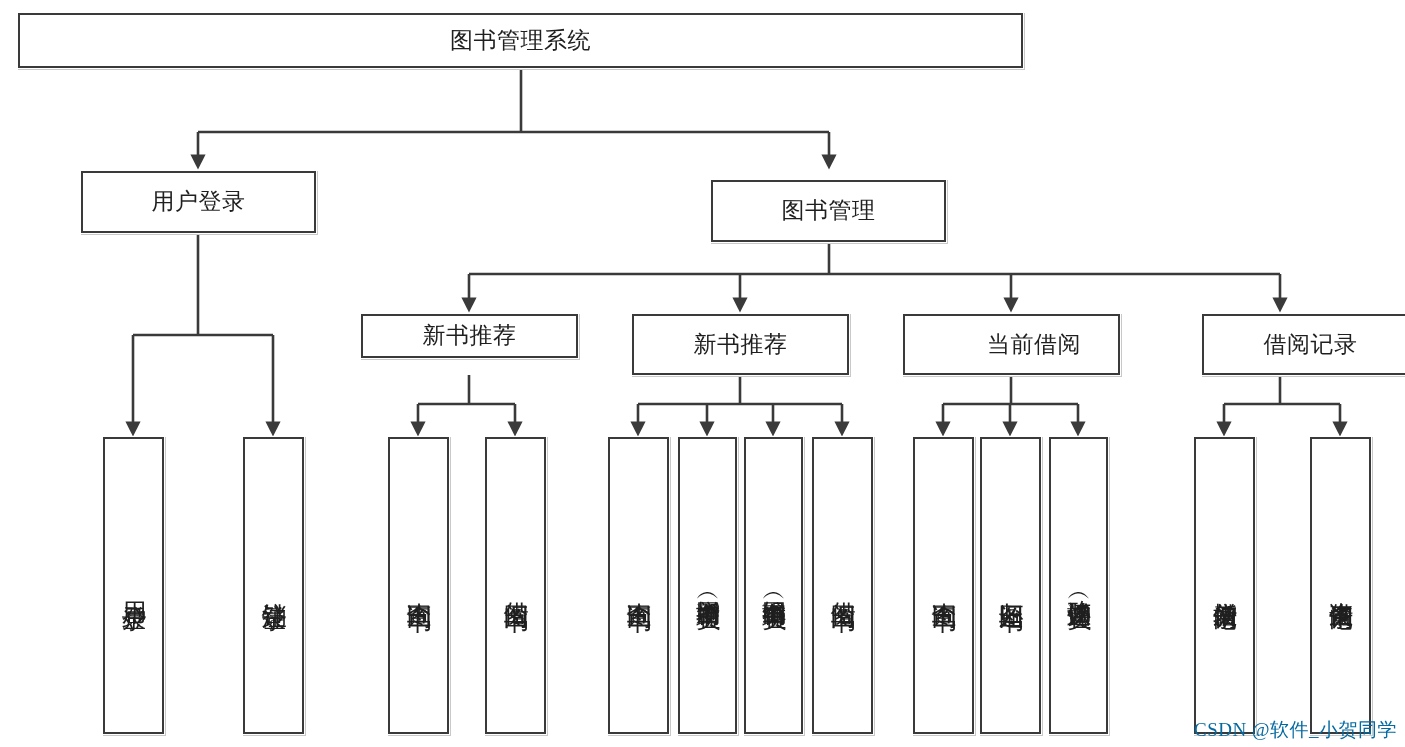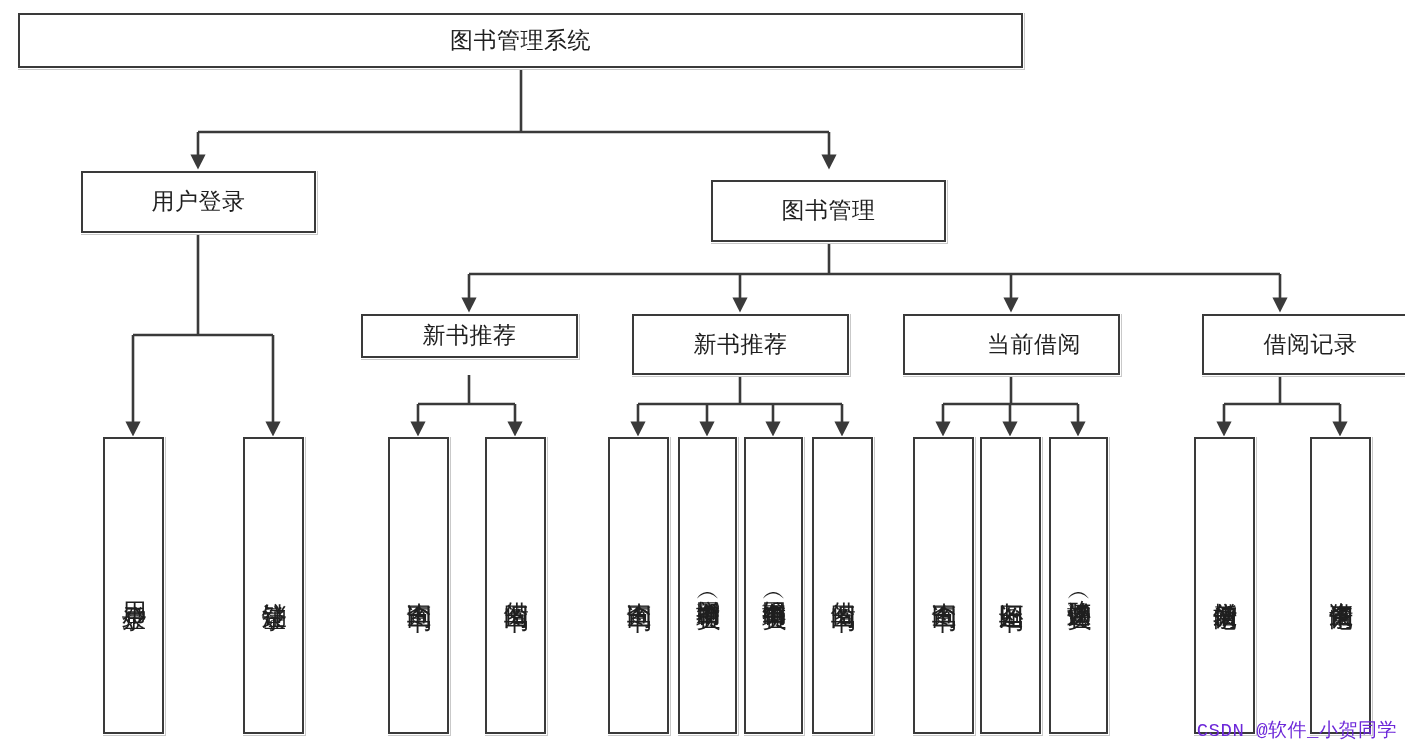--- a/index.html
+++ b/index.html
@@ -44,23 +44,23 @@
     line-height:1.06;
     letter-spacing:2px;
     white-space:nowrap;
   }
   .node.leaf.narrow .label{font-size:24px;letter-spacing:1px;}
 
   #watermark{
     position:absolute;
     right:8px;bottom:4px;
     font-size:19px;
-    color:#6d28d9;
+    color:#0369a1;
     white-space:nowrap;
-    font-family:Liberation Mono, monospace;
+    font-family:Liberation Serif, serif;
     letter-spacing:0.5px;
     z-index:5;
   }
 </style>
 </head>
 <body>
 
 <div id="canvas">
 
   <svg id="edges" viewBox="0 0 1405 747" xmlns="http://www.w3.org/2000/svg">

